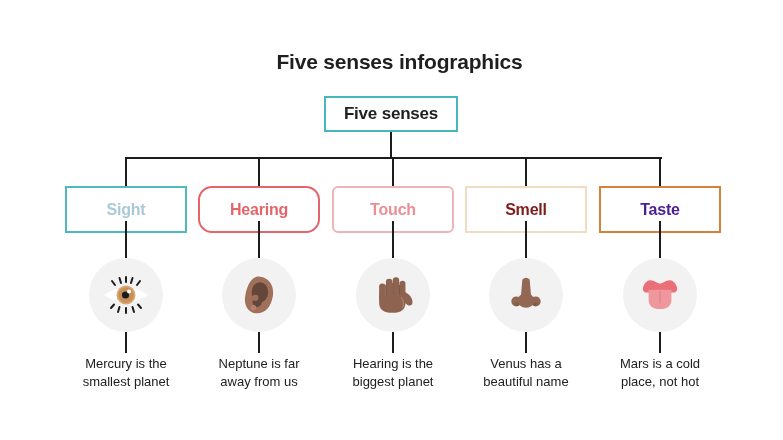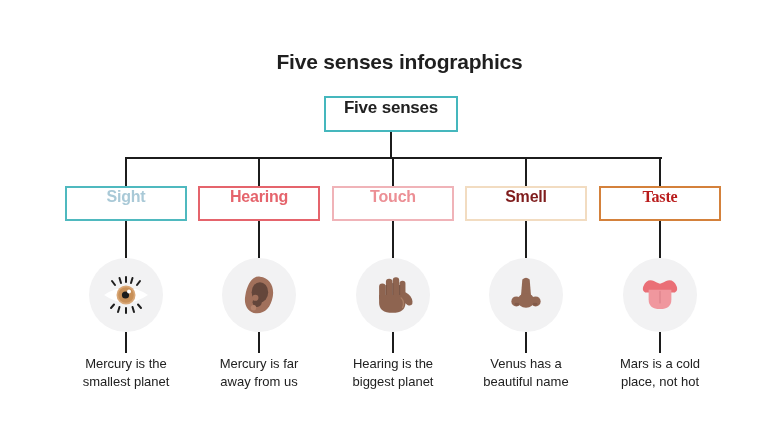--- a/index.html
+++ b/index.html
@@ -7,47 +7,47 @@
     position:relative;width:783px;height:440px;background:#ffffff;
     font-family:"Liberation Sans",sans-serif;overflow:hidden;
   }
   .title{
     position:absolute;top:42px;left:0;width:783px;text-align:center;
     font-size:21px;font-weight:700;color:#1f1f1f;letter-spacing:-0.2px;margin:8px;
   }
   .root-box{
     position:absolute;left:324px;top:96px;width:134px;height:36px;
     box-sizing:border-box;border:2px solid #45b7bd;background:#ffffff;
-    display:flex;justify-content:center;
+    display:flex;align-items:center;justify-content:center;
     font-size:17px;font-weight:700;color:#212121;letter-spacing:-0.2px;
   }
   .line{position:absolute;background:#1c1c1c;}
   .stem{left:390px;top:132px;width:2px;height:26px;}
   .hline{left:125px;top:157px;width:537px;height:2px;}
   .col{position:absolute;top:0;width:150px;height:440px;}
   .col-sight{left:51px;}
   .col-hearing{left:184px;}
   .col-touch{left:318px;}
   .col-smell{left:451px;}
   .col-taste{left:585px;}
   .vline{position:absolute;left:74px;width:2px;background:#1c1c1c;}
   .v1{top:157px;height:29px;}
   .v2{top:221px;height:37px;}
   .v3{top:332px;height:21px;}
   .label-box{
-    position:absolute;left:14px;top:186px;width:122px;height:35px;
+    position:absolute;left:14px;top:186px;width:122px;height:47px;
     box-sizing:border-box;border:2px solid;background:#ffffff;
-    display:flex;justify-content:center;
+    display:flex;align-items:center;justify-content:center;
     font-size:16px;font-weight:700;letter-spacing:-0.2px;
   }
   .col-sight  .label-box{border-color:#4fb9bf;color:#a9c9d7;}
-  .col-hearing .label-box{border-color:#e5646c;color:#e5646c;}
-  .col-touch  .label-box{border-color:#f0b3b8;color:#ec8f95;}
+  .col-hearing .label-box{border-color:#e5646c;color:#e5646c;border-radius:14px;}
+  .col-touch  .label-box{border-color:#f0b3b8;color:#ec8f95;border-radius:6px;}
   .col-smell  .label-box{border-color:#f2dcc1;color:#7f1d1d;}
-  .col-taste  .label-box{border-color:#d4813b;color:#b91c1c;font-family:Liberation Serif, serif;}
+  .col-taste  .label-box{border-color:#d4813b;color:#4c1d95;}
   .icon-circle{
     position:absolute;left:38px;top:258px;width:74px;height:74px;border-radius:50%;
     background:#f2f2f3;display:flex;align-items:center;justify-content:center;
   }
   .desc{
     position:absolute;left:0;top:355px;width:150px;text-align:center;
     font-size:13px;line-height:18px;color:#212121;
   }
   .desc-line{display:block;}
 </style>
@@ -109,21 +109,21 @@
       <svg width="44" height="44" viewBox="0 0 48 48">
         <path d="M25,4 C36,5 41,15 39,26 C37,37 31,44 22,44 C13,44 7,36 9,25 C11,13 16,3 25,4 Z" fill="#a1705b"></path>
         <ellipse cx="25" cy="21" rx="9" ry="11" fill="#64463b"></ellipse>
         <circle cx="22" cy="32" r="5" fill="#64463b"></circle>
         <circle cx="20" cy="27" r="3.4" fill="#a1705b"></circle>
         <circle cx="18" cy="38" r="3" fill="#b5836c"></circle>
       </svg>
     </div>
     <div class="vline v3"></div>
     <div class="desc">
-      <span class="desc-line">Mercury is far</span>
+      <span class="desc-line">Neptune is far</span>
       <span class="desc-line">away from us</span>
     </div>
   </div>
 
   <div class="col col-touch">
     <div class="vline v1"></div>
     <div class="label-box">
       <span>Touch</span>
     </div>
     <div class="vline v2"></div>

